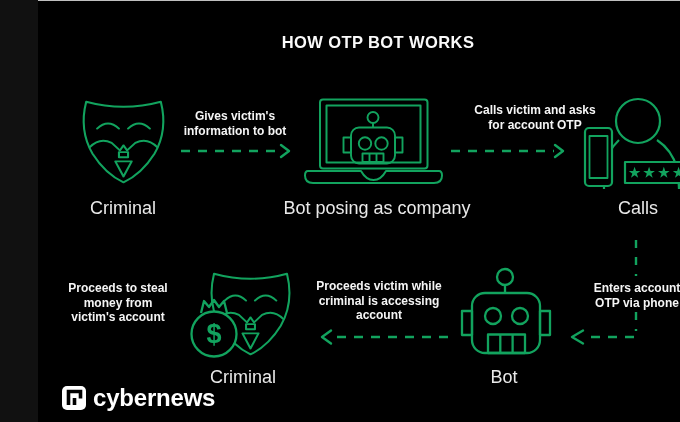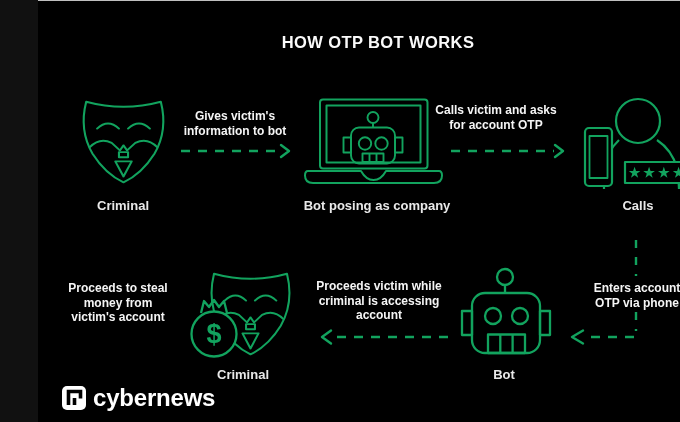--- a/index.html
+++ b/index.html
@@ -12,21 +12,21 @@
     position:absolute;top:33px;left:340px;transform:translateX(-50%);
     color:#fafafa;font-size:16.5px;font-weight:700;letter-spacing:.4px;white-space:nowrap;
   }
   .diagram-svg{position:absolute;top:0;left:0;}
   .step{
     position:absolute;transform:translateX(-50%);
     color:#f5f5f5;font-size:12px;font-weight:700;line-height:1.22;text-align:center;
   }
   .node-label{
     position:absolute;transform:translateX(-50%);
-    color:#e9e9e9;font-size:13px;font-weight:700;white-space:nowrap;
+    color:#e9e9e9;font-size:18px;font-weight:400;white-space:nowrap;
   }
   .otp-stars{
     position:absolute;transform:translateX(-50%);
     color:#12a35e;font-size:13px;font-weight:700;letter-spacing:3px;line-height:21px;white-space:nowrap;
   }
   .dollar{
     position:absolute;transform:translateX(-50%);
     color:#12a35e;font-size:27px;font-weight:700;line-height:1;
   }
   .logo{position:absolute;left:24px;top:385px;display:flex;align-items:center;gap:8px;}
@@ -126,21 +126,21 @@
       </g>
     </g>
 
     <g>
       <rect x="24" y="386" width="24" height="24" rx="5" fill="#fff"></rect>
       <path d="M30.5,405 L30.5,391.5 L42.5,391.5 L42.5,398.5 M36.5,398 L36.5,405" fill="none" stroke="#000" stroke-width="3.6"></path>
     </g>
   </svg>
 
   <div class="step" style="left:197px;top:109px;width:112px">Gives victim's information to bot</div>
-  <div class="step" style="left:458px;top:103px;width:128px">Calls victim and asks for account OTP</div>
+  <div class="step" style="left:497px;top:103px;width:128px">Calls victim and asks for account OTP</div>
   <div class="step" style="left:599px;top:281px;width:96px">Enters account OTP via phone</div>
   <div class="step" style="left:341px;top:279px;width:132px">Proceeds victim while criminal is accessing account</div>
   <div class="step" style="left:80px;top:281px;width:114px">Proceeds to steal money from victim's account</div>
 
   <div class="node-label" style="left:85px;top:198px">Criminal</div>
   <div class="node-label" style="left:339px;top:198px">Bot posing as company</div>
   <div class="node-label" style="left:600px;top:198px">Calls</div>
   <div class="node-label" style="left:466px;top:367px">Bot</div>
   <div class="node-label" style="left:205px;top:367px">Criminal</div>
 

